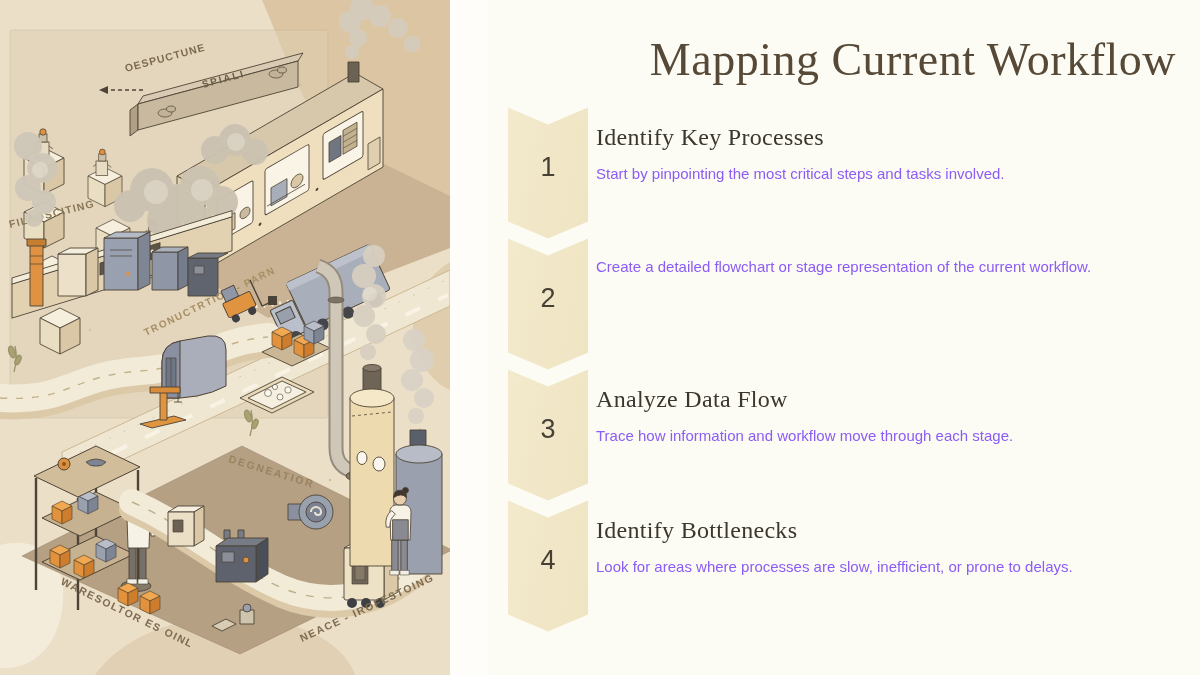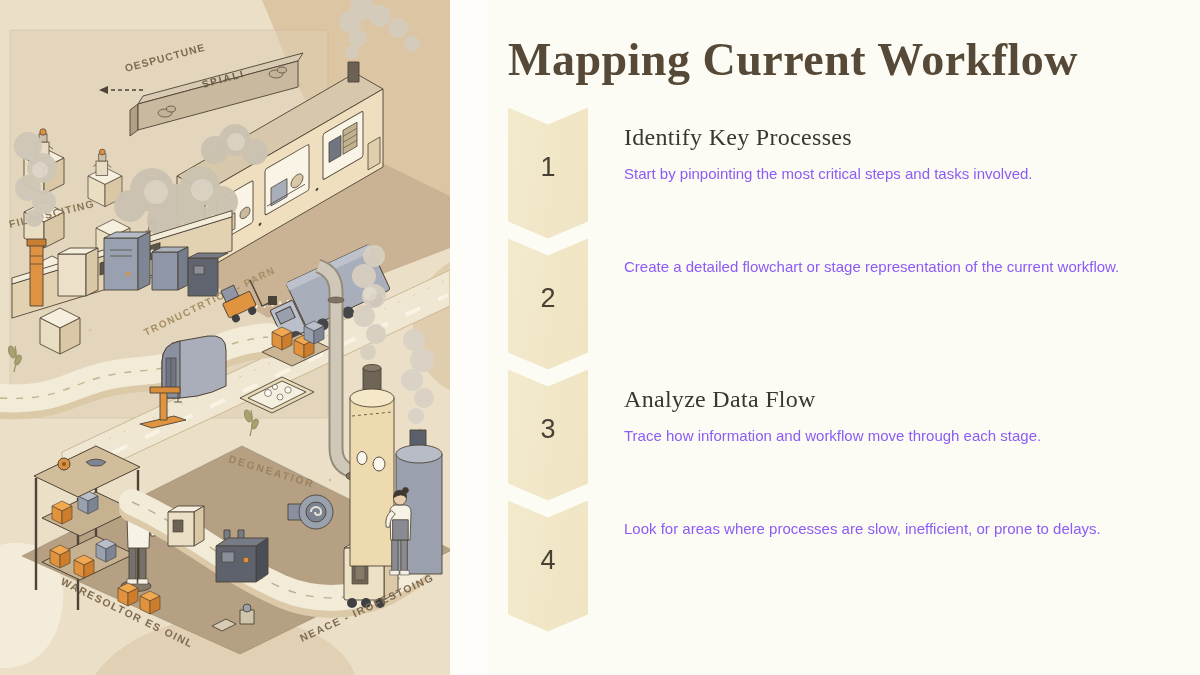--- a/index.html
+++ b/index.html
@@ -7,37 +7,38 @@
     width:1200px;height:675px;overflow:hidden;
     font-family:"Liberation Sans",sans-serif;
     background:#fdfcf4;
   }
   .slide{display:flex;width:1200px;height:675px;}
   .illustration-panel{width:450px;height:675px;flex:none;background:#ebdfc8;}
   .illustration-panel svg{display:block;width:450px;height:675px;}
   .divider{width:38px;flex:none;background:#fffdf9;}
   .content-panel{flex:1;background:#fdfcf4;padding:34px 24px 0 20px;box-sizing:border-box;}
   .slide-title{
-    font-family:"Liberation Serif",serif;font-weight:700;
+    font-family:"Liberation Serif",serif;font-weight:400;
     font-size:46px;line-height:1.12;color:#564937;margin:0 0 22px 0;
     letter-spacing:.5px;
+    text-align:right;
   }
   .steps{display:flex;flex-direction:column;}
   .step{display:flex;height:131px;}
   .chevron{
     width:80px;height:131px;flex:none;position:relative;
     background:linear-gradient(100deg,#f3eacd 0%,#efe4c2 100%);
     clip-path:polygon(0% 0%,50% 13%,100% 0%,100% 87%,50% 100%,0% 87%);
     display:flex;align-items:center;justify-content:center;
   }
   .step-number{
     font-size:27px;color:#474135;padding-bottom:12px;
     font-family:"Liberation Sans",sans-serif;
   }
-  .step-text{margin-left:36px;padding-top:16px;}
+  .step-text{margin-left:8px;padding-top:16px;}
   .step-title{
     font-family:"Liberation Serif",serif;font-weight:500;
     font-size:24px;color:#3c372d;margin:0 0 11px 0;letter-spacing:.3px;
   }
   .step-desc{
     font-size:15px;color:#8b5cf6;line-height:1.6;margin:0;max-width:545px;
   }
 </style>
 </head>
 <body>
@@ -471,19 +472,20 @@
           <h2 class="step-title">Analyze Data Flow</h2>
           <p class="step-desc">Trace how information and workflow move through each stage.</p>
         </div>
       </div>
 
       <div class="step">
         <div class="chevron">
           <span class="step-number">4</span>
         </div>
         <div class="step-text">
+          <h2 class="step-title">Identify Bottlenecks</h2>
           <p class="step-desc">Look for areas where processes are slow, inefficient, or prone to delays.</p>
         </div>
       </div>
 
     </div>
   </div>
 </div>
 
 </body></html>

